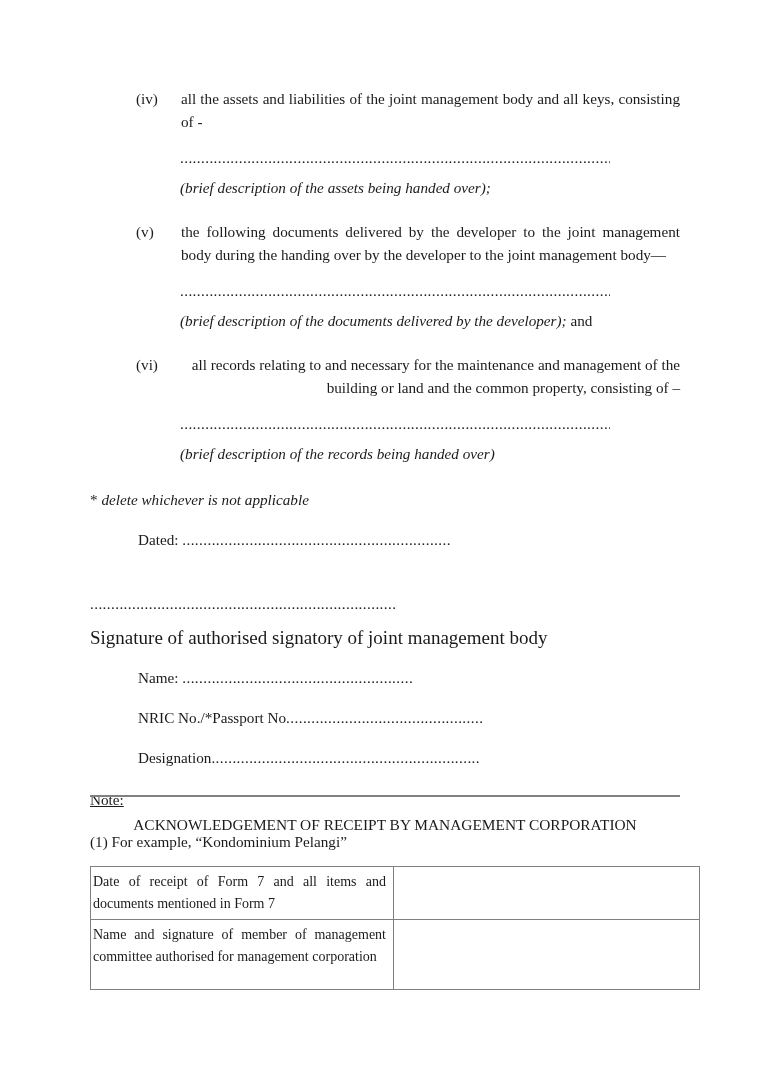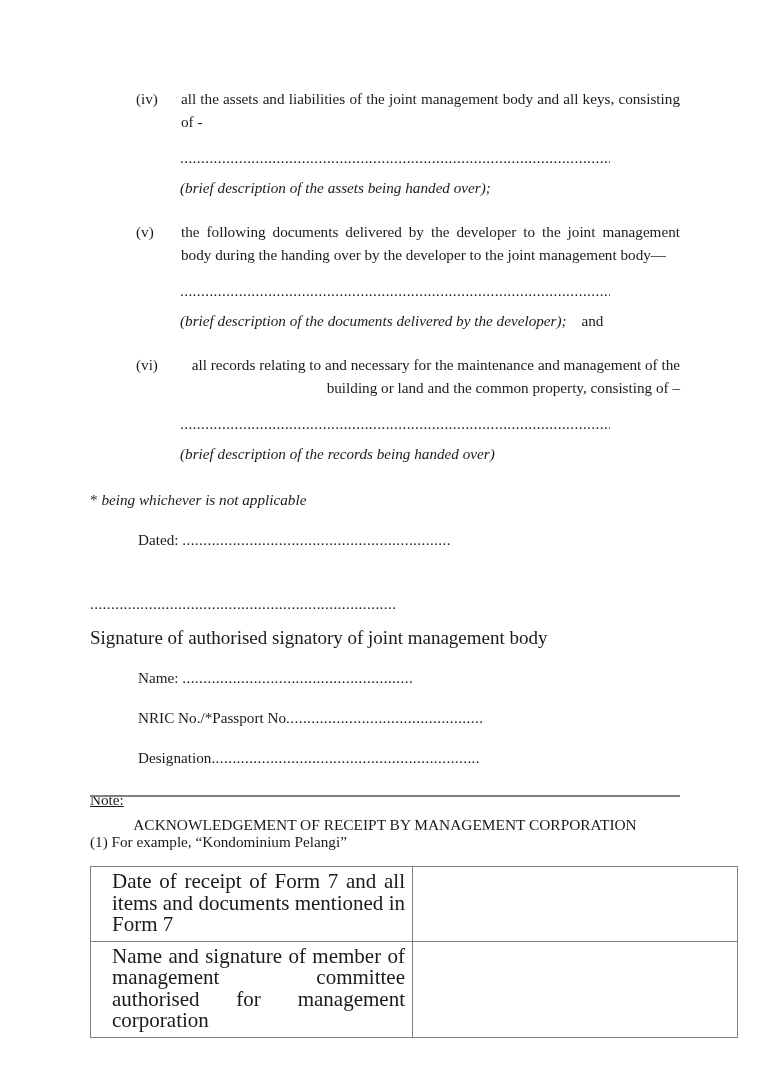--- a/index.html
+++ b/index.html
@@ -76,21 +76,20 @@
   
   .explain {
     padding-left: 90px;
     margin-top: 12px;
     font-size: 15.2px;
     line-height: 22px;
     font-style: italic;
   }
   .explain .tail {
     font-style: normal;
-    margin-left: 11px;
   }
 
   .gap-lg { height: 22px; }
 
   
   .note-star {
     font-size: 15.2px;
     line-height: 22px;
     font-style: italic;
     margin-top: 24px;
@@ -164,22 +163,22 @@
     position: absolute;
     left: 90px;
     top: 866px;
     width: 591px;
     border-collapse: collapse;
     table-layout: fixed;
   }
   .ack-table td {
     border: 1px solid #808080;
     vertical-align: top;
-    padding: 4px 7px 5px 21px;
-    font-size: 21px;
+    padding: 4px 7px 5px 2px;
+    font-size: 14px;
     line-height: 21.5px;
   }
   .ack-table td.label {
     width: 293px;
     text-align: justify;
     text-justify: inter-word;
   }
   .ack-table td.blank {
     width: 296px;
   }
@@ -217,21 +216,21 @@
 
     <div class="clause">
       <div class="clause-num">(vi)</div>
       <div class="clause-body nojust">all records relating to and necessary for the maintenance and management of the building or land and the common property, consisting of –</div>
     </div>
     <div class="leader-wrap">
       <div class="leader">...........................................................................................................</div>
     </div>
     <div class="explain"><span>(brief description of the records being handed over)</span><span class="tail"></span></div>
 
-    <div class="note-star"><span class="star">* </span><span>being whichever is not applicable</span></div>
+    <div class="note-star"><span class="star">* </span><span>delete whichever is not applicable</span></div>
 
     <div class="field-line"><span>Dated: </span><span class="dots">................................................................</span></div>
 
     <div class="sig-leader">.........................................................................</div>
     <div class="sig-caption">Signature of authorised signatory of joint management body</div>
 
     <div class="field-line"><span>Name: </span><span class="dots">.......................................................</span></div>
     <div class="field-line"><span>NRIC No./*Passport No</span><span class="dots">...............................................</span></div>
     <div class="field-line"><span>Designation</span><span class="dots">................................................................</span></div>
 

